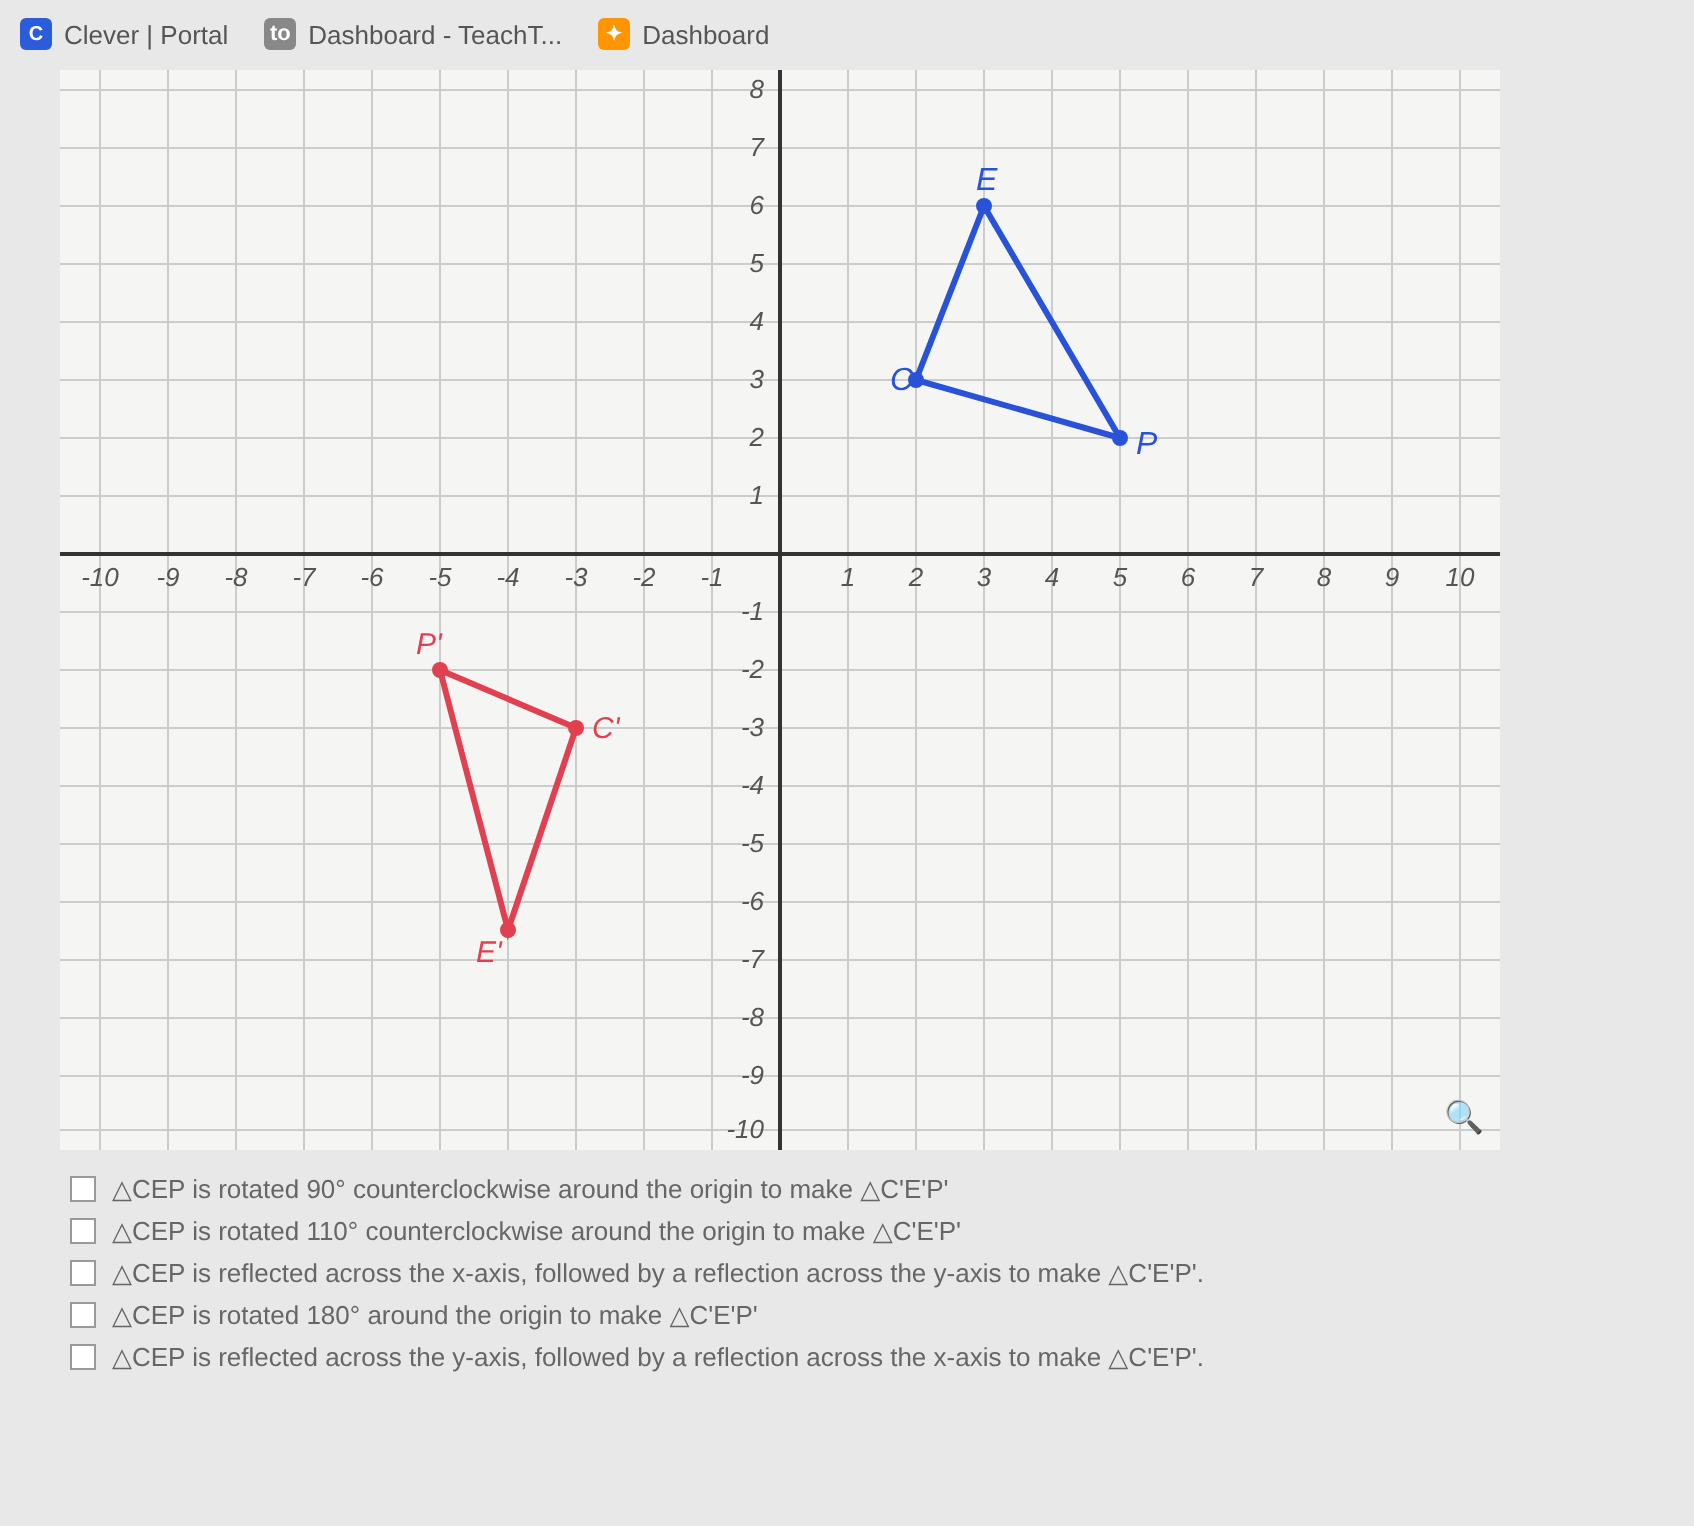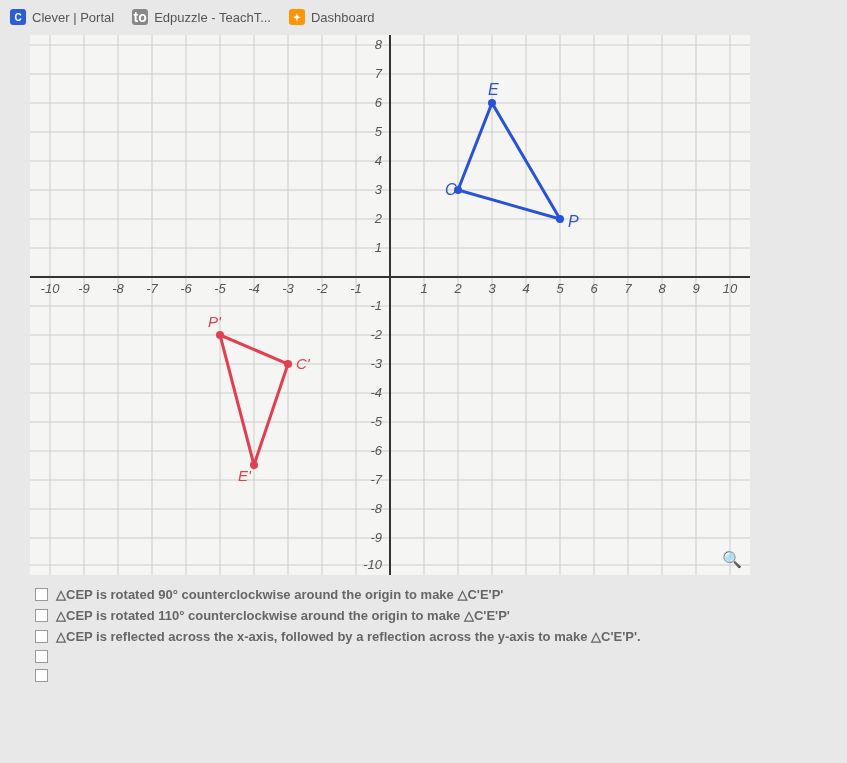--- a/index.html
+++ b/index.html
@@ -29,21 +29,21 @@
       height: 16px;
       display: inline-flex;
       align-items: center;
       justify-content: center;
       border-radius: 3px;
       font-size: 10px;
       font-weight: bold;
       color: white;
     }
     .icon-clever { background: #2b5cd9; }
-    .icon-dash { background: #888; font-size: 14px; }
+    .icon-dash { background: #888; font-size: 11px; }
     .icon-edpuzzle { background: #ff9500; }
     .graph-area {
       background: #f5f5f3;
       width: 720px;
       height: 540px;
       margin-left: 20px;
       position: relative;
     }
     .grid-svg {
       width: 100%;
@@ -65,41 +65,40 @@
     }
     .checkbox {
       width: 13px;
       height: 13px;
       border: 1px solid #999;
       background: #fff;
       flex-shrink: 0;
     }
     .answer-text {
       white-space: nowrap;
-      font-weight: bold;
     }
     .mag-icon {
       position: absolute;
       right: 8px;
       bottom: 6px;
       color: #999;
       font-size: 16px;
     }
   </style>
 </head>
 <body>
 
 <div class="tab-bar">
   <div class="tab-item">
     <span class="tab-icon icon-clever">C</span>
     <span>Clever | Portal</span>
   </div>
   <div class="tab-item">
     <span class="tab-icon icon-dash">to</span>
-    <span>Edpuzzle - TeachT...</span>
+    <span>Dashboard - TeachT...</span>
   </div>
   <div class="tab-item">
     <span class="tab-icon icon-edpuzzle">✦</span>
     <span>Dashboard</span>
   </div>
 </div>
 
 <div class="graph-area">
   <svg class="grid-svg" viewBox="0 0 720 540">
 
@@ -222,17 +221,19 @@
   <div class="answer-row">
     <span class="checkbox"></span>
     <span class="answer-text">△CEP is rotated 110° counterclockwise around the origin to make △C'E'P'</span>
   </div>
   <div class="answer-row">
     <span class="checkbox"></span>
     <span class="answer-text">△CEP is reflected across the x-axis, followed by a reflection across the y-axis to make △C'E'P'.</span>
   </div>
   <div class="answer-row">
     <span class="checkbox"></span>
-  </div>
-  <div class="answer-row">
-    <span class="checkbox"></span>
+    <span class="answer-text">△CEP is rotated 180° around the origin to make △C'E'P'</span>
+  </div>
+  <div class="answer-row">
+    <span class="checkbox"></span>
+    <span class="answer-text">△CEP is reflected across the y-axis, followed by a reflection across the x-axis to make △C'E'P'.</span>
   </div>
 </div>
 
 </body></html>

